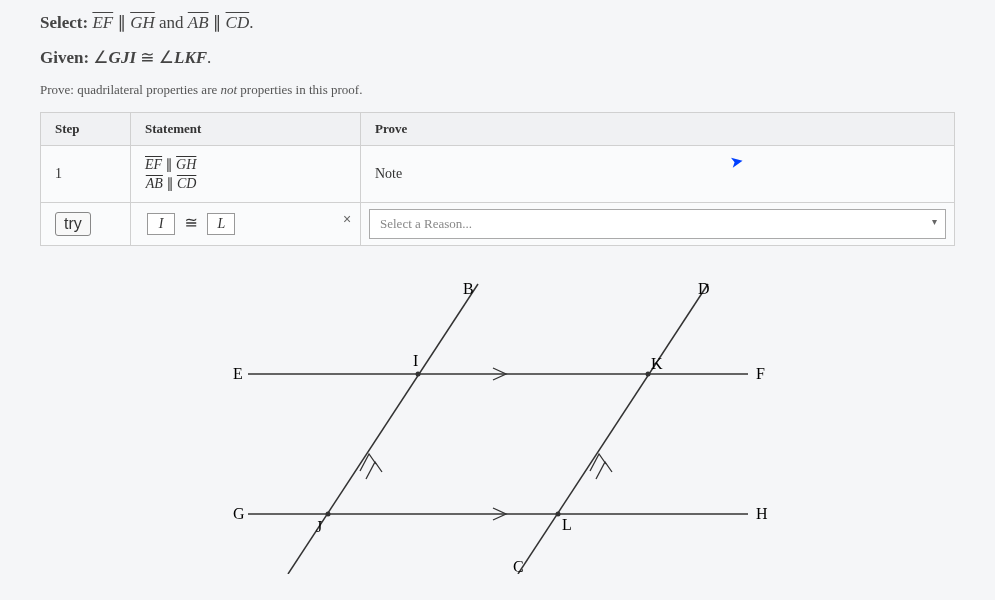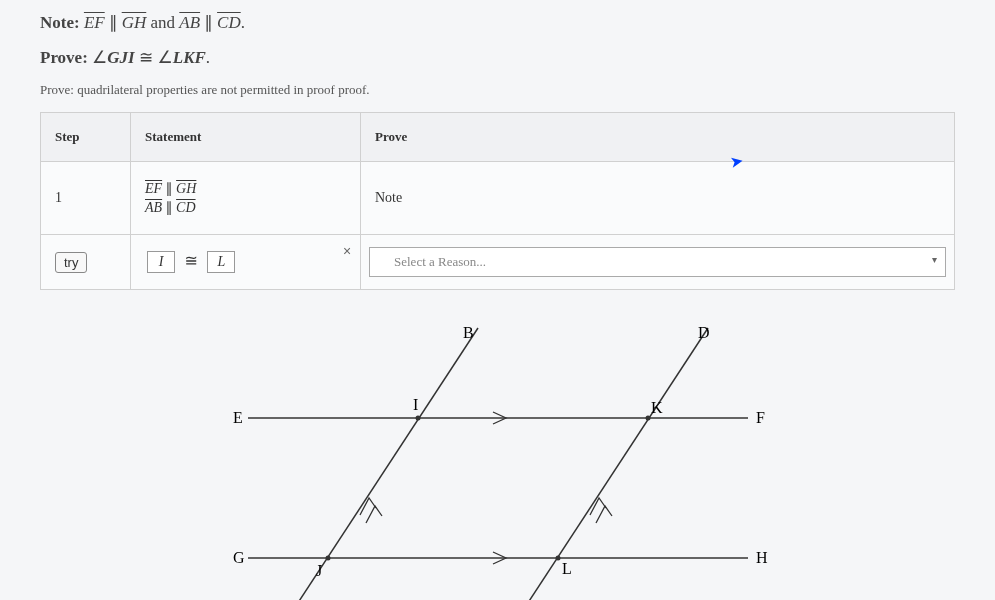--- a/index.html
+++ b/index.html
@@ -18,50 +18,50 @@
     color: #444;
   }
   .given b, .prove b { font-weight: bold; }
   .overline { text-decoration: overline; font-style: italic; }
   .mathit { font-style: italic; font-weight: bold; }
   .note {
     font-size: 13px;
     color: #555;
     margin-bottom: 14px;
   }
-  .note .it { }
+  .note .it { font-style: italic; }
   table.proof {
     width: 100%;
     border-collapse: collapse;
     background: #fafbfc;
     border: 1px solid #ccc;
     font-family: Georgia, serif;
   }
   table.proof th, table.proof td {
     border: 1px solid #d0d0d0;
-    padding: 16px 14px;
+    padding: 8px 14px;
     text-align: left;
     font-size: 14px;
     vertical-align: middle;
   }
   table.proof th {
     background: #f0f1f3;
     font-weight: bold;
     font-size: 13px;
   }
   .step-col { width: 90px; text-align: center; }
   .stmt-col { width: 230px; text-align: center; }
-  .stmt-block { display: inline-block; text-align: left; }
+  .stmt-block { display: inline-block; text-align: right; }
   .stmt-row { margin: 2px 0; }
   .try-btn {
     display: inline-block;
     border: 1px solid #888;
     border-radius: 3px;
     padding: 2px 8px;
-    font-size: 13px;
+    font-size: 16px;
     background: #f8f8f8;
     cursor: pointer;
     font-family: sans-serif;
   }
   .slot {
     display: inline-block;
     border: 1px solid #999;
     background: #fff;
     min-width: 28px;
     padding: 2px 8px;
@@ -77,21 +77,21 @@
     font-size: 14px;
     color: #666;
     cursor: pointer;
     font-family: sans-serif;
   }
   .reason-cell { position: relative; padding: 6px 8px !important; }
   .reason-select {
     width: 100%;
     border: 1px solid #aaa;
     background: #fff;
-    padding: 6px 24px;
+    padding: 6px 10px;
     font-size: 13px;
     color: #888;
     cursor: pointer;
     position: relative;
   }
   .reason-select::after {
     content: "▾";
     position: absolute;
     right: 8px;
     top: 6px;
@@ -111,31 +111,31 @@
     top: 152px;
     font-size: 16px;
     color: #0040ff;
     transform: rotate(-10deg);
   }
 </style>
 </head>
 <body>
 
 <div class="given">
-  <b>Note:</b>
+  <b>Select:</b>
   <span class="overline">EF</span><span> ∥ </span><span class="overline">GH</span><span> and </span><span class="overline">AB</span><span> ∥ </span><span class="overline">CD</span><span>.</span>
 </div>
 
 <div class="prove">
-  <b>Prove:</b>
+  <b>Given:</b>
   <span>∠</span><span class="mathit">GJI</span><span> ≅ </span><span>∠</span><span class="mathit">LKF</span><span>.</span>
 </div>
 
 <div class="note">
-  <span>Prove: quadrilateral properties are </span><span class="it">not</span><span> permitted in proof proof.</span>
+  <span>Prove: quadrilateral properties are </span><span class="it">not</span><span> properties in this proof.</span>
 </div>
 
 <table class="proof">
   <tbody>
       <tr>
     <th class="step-col">Step</th>
     <th class="stmt-col">Statement</th>
     <th>Prove</th>
   </tr>
   <tr>

